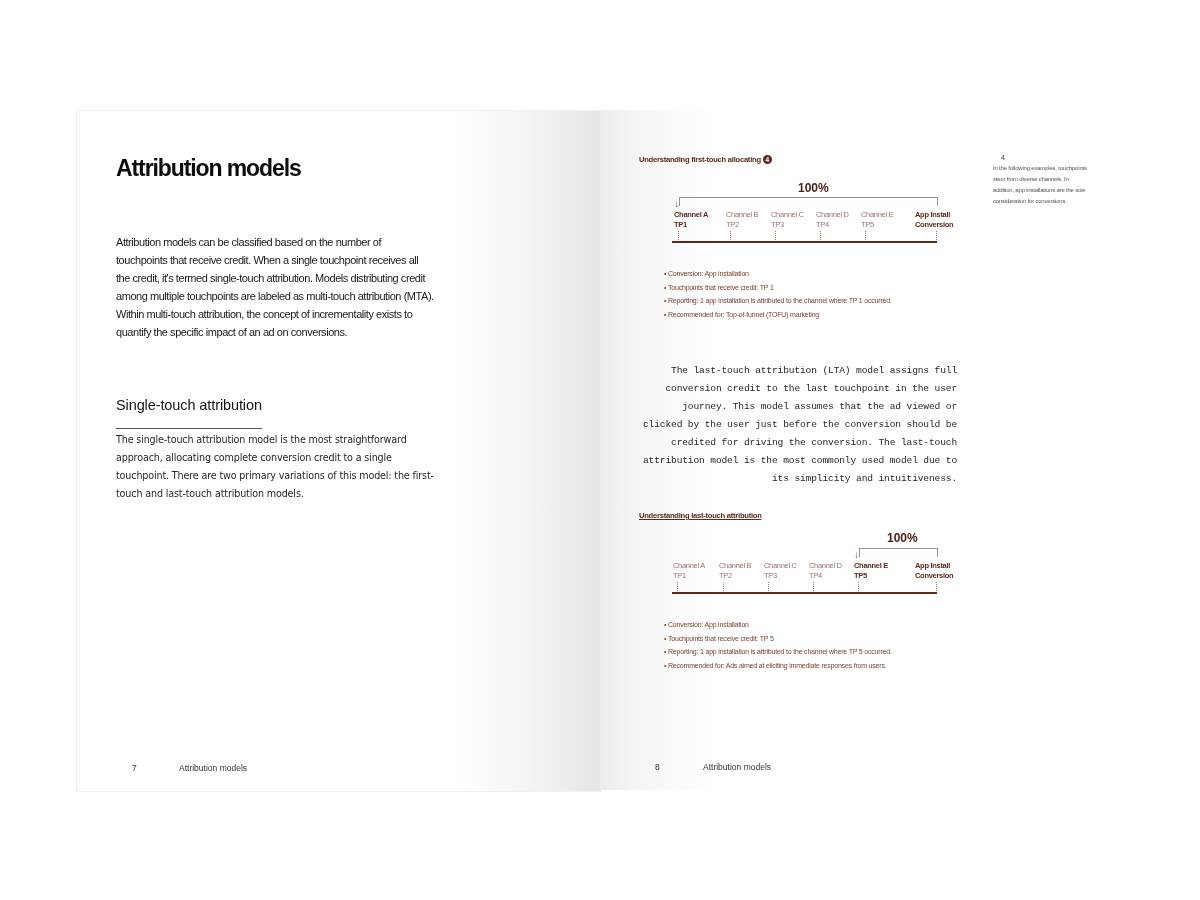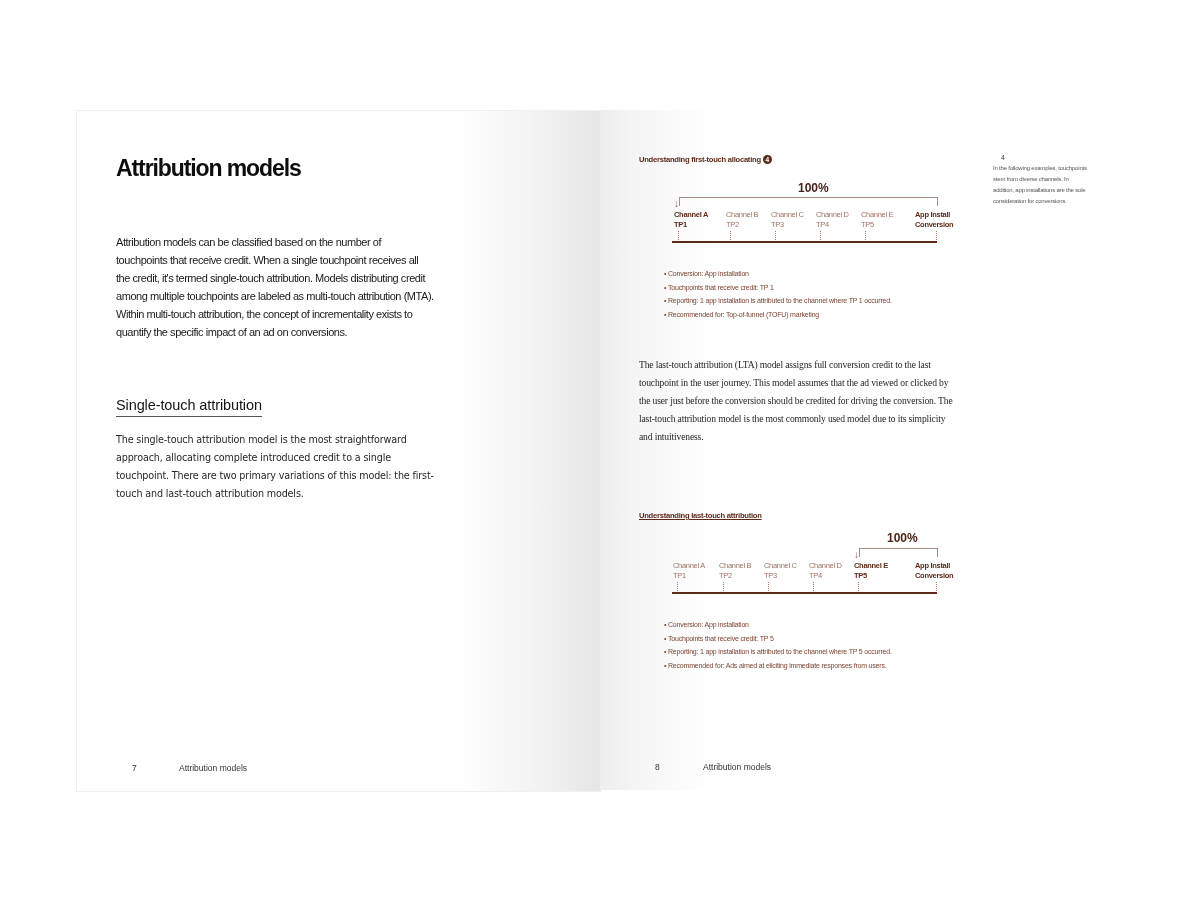--- a/index.html
+++ b/index.html
@@ -15,51 +15,51 @@
     border-top: 1px solid #f0f0f0; border-left: 1px solid #f0f0f0; border-bottom: 1px solid #f0f0f0;
   }
   .page-right {
     left: 524px; width: 524px;
     background: linear-gradient(to right, #ededed 0%, #f6f6f6 8%, #ffffff 22%, #ffffff 100%);
   }
   .abs { position: absolute; }
 
   .h1 { left: 39px; top: 44px; font-size: 23px; font-weight: bold; letter-spacing: -1.1px; color: #0d0d0d; }
   .intro { left: 39px; top: 122px; width: 318px; font-size: 11px; line-height: 18px; letter-spacing: -0.45px; color: #1a1a1a; }
-  .h2 { left: 39px; top: 286px; font-size: 14.5px; color: #151515; padding-bottom: 3px; border-bottom: 1.5px solid #555; letter-spacing: -0.1px; }
+  .h2 { left: 39px; top: 286px; font-size: 14.5px; color: #151515; padding-bottom: 15px; border-bottom: 1.5px solid #555; letter-spacing: -0.1px; }
   .para { left: 39px; width: 318px; font-family: "DejaVu Sans", sans-serif; font-size: 9.6px; line-height: 18px; color: #262626; letter-spacing: -0.15px; }
   .para1 { top: 320px; }
   .para2 { top: 410px; }
   .folio { font-size: 8.5px; color: #333; top: 652px; }
 
   .diag-title { font-size: 7.6px; font-weight: bold; color: #5b2a1c; letter-spacing: -0.25px; }
   .fn-circle { display: inline-block; width: 9px; height: 9px; border-radius: 50%; background: #5b2a1c; color: #fff; font-size: 6.5px; line-height: 9px; text-align: center; vertical-align: 0px; margin-left: 2px; }
   .pct { font-size: 12px; font-weight: bold; color: #4a2218; }
   .bracket { border: 1px solid #a58e85; border-bottom: none; height: 8px; }
   .arrow { font-size: 10px; color: #7a5a4f; line-height: 10px; }
   .node { font-size: 7.5px; line-height: 10px; color: #9c7266; letter-spacing: -0.3px; white-space: nowrap; }
   .node.active { color: #5b2a1c; font-weight: bold; }
   .dots { width: 0; border-left: 1px dotted #9c7a70; height: 9px; }
   .baseline { height: 2px; background: #5b2a1c; }
   .bullets { font-size: 7px; line-height: 13.5px; color: #7a4334; letter-spacing: -0.2px; }
   .bullets div::before { content: "\2022\00a0"; }
   .sidenote { font-size: 6px; line-height: 11px; color: #555; width: 95px; letter-spacing: -0.2px; }
   .sidenote-num { font-size: 7px; color: #444; }
-  .rpara { left: 39px; top: 246px; width: 318px; font-family: Liberation Serif, serif; font-size: 9.6px; line-height: 18px; color: #262626; letter-spacing: -0.15px; }
+  .rpara { left: 39px; top: 252px; width: 318px; font-family: Liberation Mono, monospace; font-size: 9.6px; line-height: 18px; color: #262626; letter-spacing: -0.15px; text-align: right; }
 </style>
 </head>
 <body>
 
 <div class="spread">
 
   <div class="page page-left">
     <div class="abs h1">Attribution models</div>
     <div class="abs intro">Attribution models can be classified based on the number of touchpoints that receive credit. When a single touchpoint receives all the credit, it's termed single-touch attribution. Models distributing credit among multiple touchpoints are labeled as multi-touch attribution (MTA). Within multi-touch attribution, the concept of incrementality exists to quantify the specific impact of an ad on conversions.</div>
     <div class="abs h2">Single-touch attribution</div>
-    <div class="abs para para1">The single-touch attribution model is the most straightforward approach, allocating complete introduced credit to a single touchpoint. There are two primary variations of this model: the first-touch and last-touch attribution models.</div>
+    <div class="abs para para1">The single-touch attribution model is the most straightforward approach, allocating complete conversion credit to a single touchpoint. There are two primary variations of this model: the first-touch and last-touch attribution models.</div>
     <div class="abs folio" style="left:55px;">7</div>
     <div class="abs folio" style="left:102px;">Attribution models</div>
   </div>
 
   <div class="page page-right">
 
     <div class="abs diag-title" style="left:39px; top:45px;">
       <span>Understanding first-touch allocating</span><span class="fn-circle">4</span>
     </div>
     <div class="abs pct" style="left:198px; top:71px;">100%</div>

